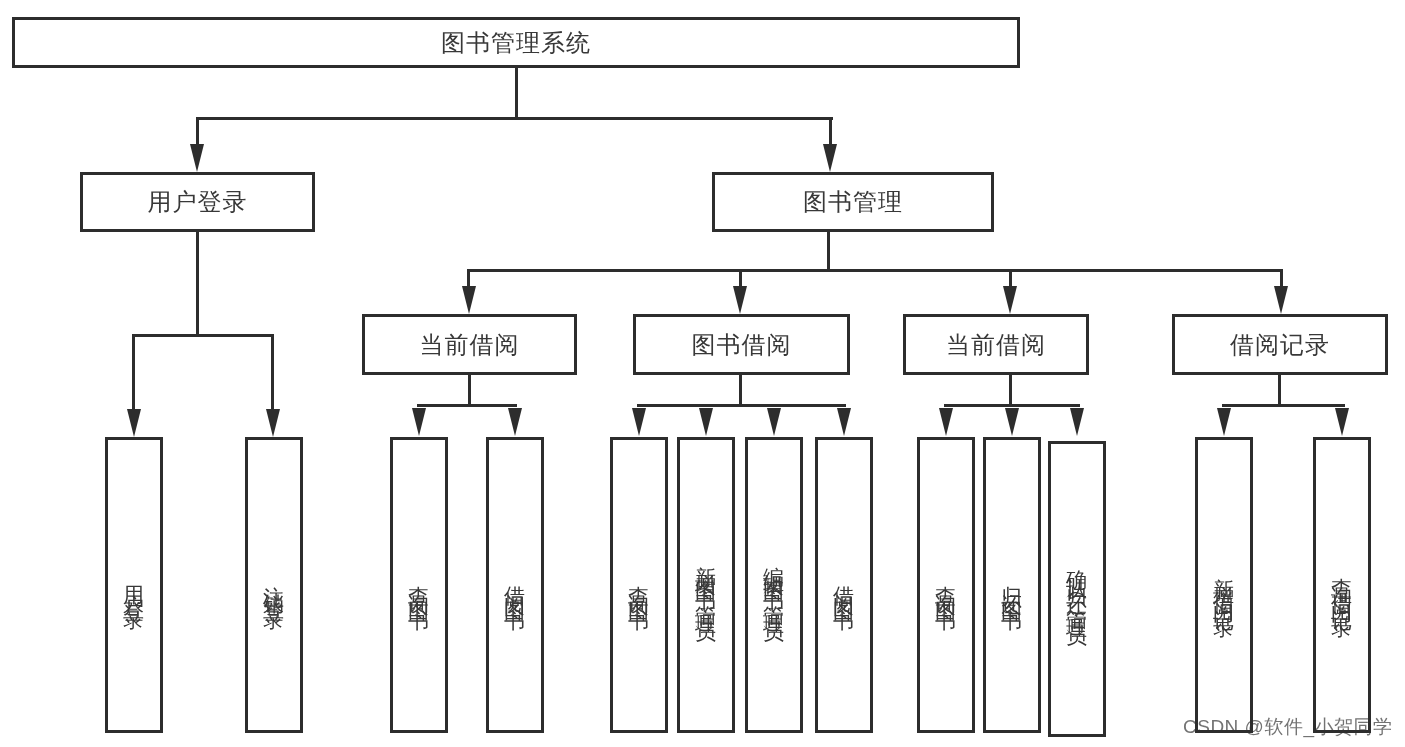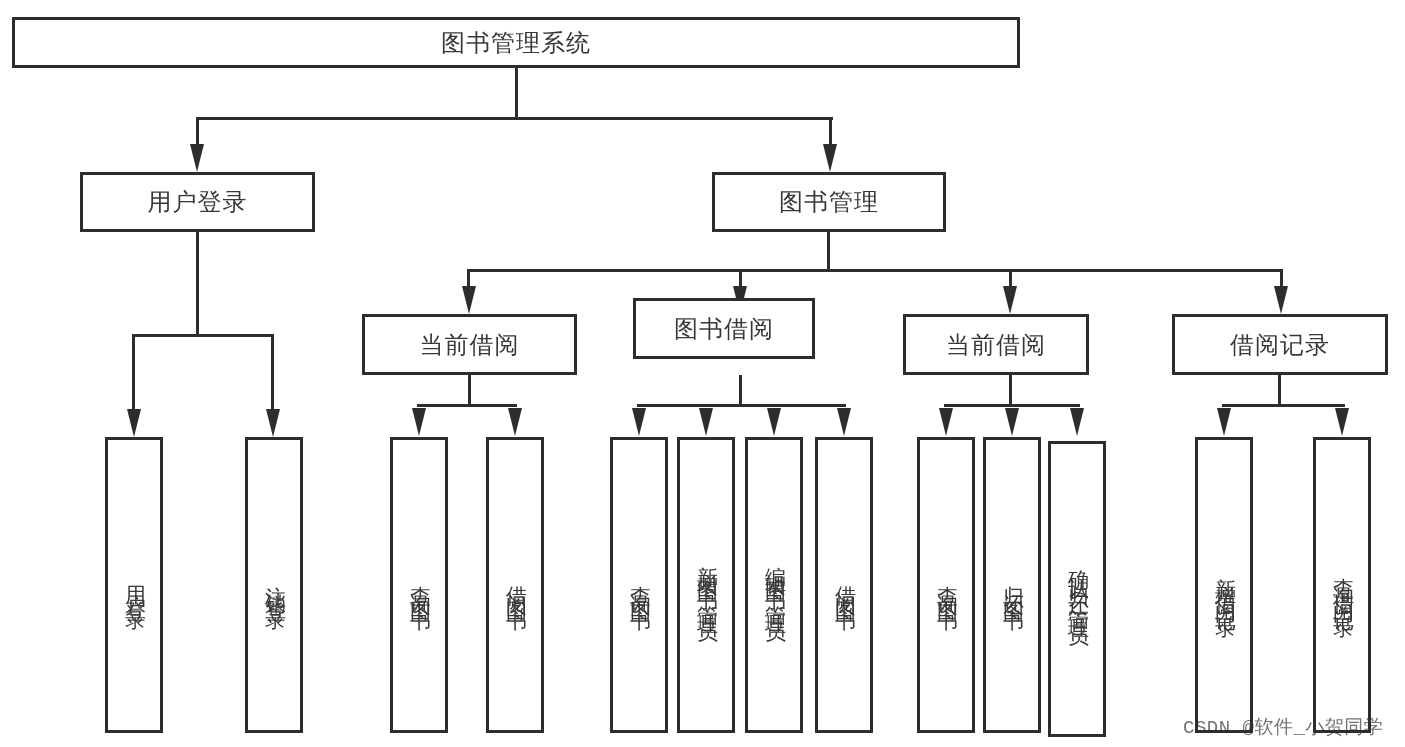--- a/index.html
+++ b/index.html
@@ -1,18 +1,18 @@
 <!DOCTYPE html>
 <html><head>
 <meta charset="utf-8">
 <style>
   html,body{margin:0;padding:0;background:#ffffff;}
   .canvas{
     position:relative;width:1405px;height:747px;background:#ffffff;
-    font-family:Liberation Mono, monospace;overflow:hidden;
+    font-family:Liberation Sans, sans-serif;overflow:hidden;
   }
   .box{
     position:absolute;box-sizing:border-box;background:#ffffff;
     border:3px solid #2d2d2d;display:flex;align-items:center;justify-content:center;
   }
   .hlabel{
     font-size:24px;color:#383838;letter-spacing:1px;white-space:nowrap;
   }
   .vlabel{
     writing-mode:vertical-rl;text-orientation:mixed;
@@ -42,21 +42,21 @@
   <div class="vl" style="left:515px;top:68px;height:52px"></div>
   <div class="hl" style="left:196px;top:117px;width:637px"></div>
   <div class="vl" style="left:196px;top:117px;height:32px"></div>
   <div class="arr" style="left:190px;top:144px"></div>
   <div class="vl" style="left:829px;top:117px;height:32px"></div>
   <div class="arr" style="left:823px;top:144px"></div>
 
   <div class="box" style="left:80px;top:172px;width:235px;height:60px">
     <span class="hlabel">用户登录</span>
   </div>
-  <div class="box" style="left:712px;top:172px;width:234px;height:60px">
+  <div class="box" style="left:712px;top:172px;width:282px;height:60px">
     <span class="hlabel">图书管理</span>
   </div>
 
   <div class="vl" style="left:196px;top:232px;height:104px"></div>
   <div class="hl" style="left:132px;top:334px;width:142px"></div>
   <div class="vl" style="left:132px;top:334px;height:76px"></div>
   <div class="arr" style="left:127px;top:409px"></div>
   <div class="vl" style="left:271px;top:334px;height:76px"></div>
   <div class="arr" style="left:266px;top:409px"></div>
 
@@ -67,21 +67,21 @@
   <div class="vl" style="left:739px;top:269px;height:21px"></div>
   <div class="arr" style="left:733px;top:286px"></div>
   <div class="vl" style="left:1009px;top:269px;height:21px"></div>
   <div class="arr" style="left:1003px;top:286px"></div>
   <div class="vl" style="left:1280px;top:269px;height:21px"></div>
   <div class="arr" style="left:1274px;top:286px"></div>
 
   <div class="box" style="left:362px;top:314px;width:215px;height:61px">
     <span class="hlabel">当前借阅</span>
   </div>
-  <div class="box" style="left:633px;top:298px;width:182px;height:61px">
+  <div class="box" style="left:633px;top:314px;width:217px;height:61px">
     <span class="hlabel">图书借阅</span>
   </div>
   <div class="box" style="left:903px;top:314px;width:186px;height:61px">
     <span class="hlabel">当前借阅</span>
   </div>
   <div class="box" style="left:1172px;top:314px;width:216px;height:61px">
     <span class="hlabel">借阅记录</span>
   </div>
 
   <div class="vl" style="left:468px;top:375px;height:31px"></div>

